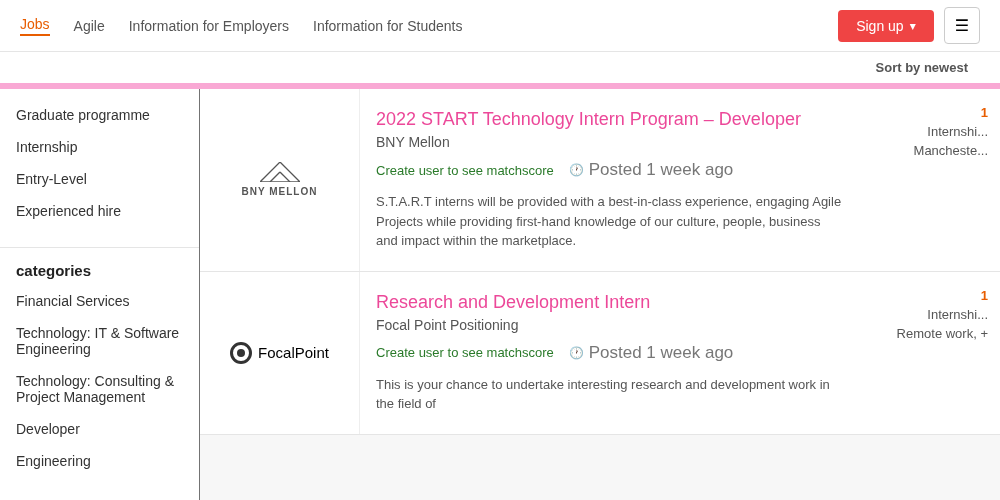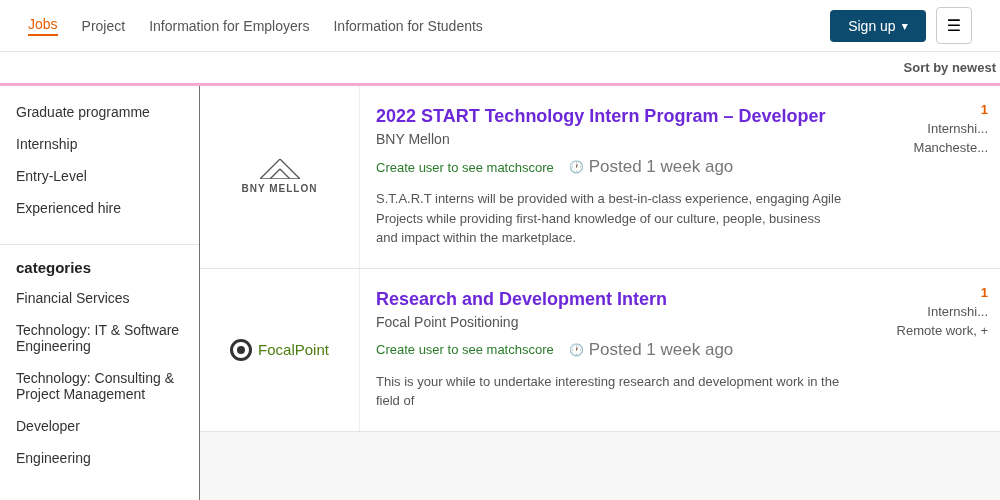--- a/index.html
+++ b/index.html
@@ -2,21 +2,21 @@
 <html><head>
   <meta charset="utf-8">
   <style>
     * { margin: 0; padding: 0; box-sizing: border-box; }
     body { font-family: Arial, sans-serif; font-size: 14px; color: #333; background: #fff; width: 1000px; height: 500px; overflow: hidden; }
 
     
     .header {
       display: flex;
       align-items: center;
-      padding: 0 28px;
+      padding: 0 20px;
       height: 52px;
       border-bottom: 1px solid #e5e5e5;
     }
     .nav-links {
       display: flex;
       gap: 24px;
       align-items: center;
       flex: 1;
     }
     .nav-link {
@@ -29,21 +29,21 @@
       color: #e85d00;
       border-bottom: 2px solid #e85d00;
       padding-bottom: 2px;
     }
     .header-right {
       display: flex;
       align-items: center;
       gap: 10px;
     }
     .signup-btn {
-      background: #0c4a6e;
+      background: #ef4444;
       color: #fff;
       border: none;
       border-radius: 4px;
       padding: 8px 18px;
       font-size: 14px;
       cursor: pointer;
       display: flex;
       align-items: center;
       gap: 6px;
     }
@@ -56,24 +56,24 @@
       border: 1px solid #ccc;
       border-radius: 4px;
       padding: 8px 10px;
       cursor: pointer;
       font-size: 16px;
     }
 
     
     .sort-bar {
       text-align: right;
-      padding: 8px 4px;
-      font-size: 13px;
-      color: #555;
-      border-bottom: 3px solid #f9a8d4;
+      padding: 8px 32px;
+      font-size: 13px;
+      color: #555;
+      border-bottom: 6px solid #f9a8d4;
     }
     .sort-bar span { font-weight: bold; }
 
     
     .main-layout {
       display: flex;
       height: calc(500px - 52px - 34px);
       overflow: hidden;
     }
 
@@ -126,22 +126,22 @@
       padding: 20px;
       border-right: 1px solid #eee;
       background: #fff;
     }
     .job-details {
       flex: 1;
       padding: 20px 16px;
     }
     .job-title {
       font-size: 18px;
-      font-weight: bold;
-      color: #6d28d9;
+      font-weight: normal;
+      color: #ec4899;
       margin-bottom: 4px;
     }
     .job-company {
       font-size: 14px;
       color: #555;
       margin-bottom: 10px;
     }
     .job-meta {
       display: flex;
       align-items: center;
@@ -228,21 +228,21 @@
       border-radius: 50%;
     }
   </style>
 </head>
 <body>
 
 <div class="header">
   <div class="nav-links">
 
     <a class="nav-link active">Jobs</a>
-    <a class="nav-link">Project</a>
+    <a class="nav-link">Agile</a>
     <a class="nav-link">Information for Employers</a>
     <a class="nav-link">Information for Students</a>
   </div>
   <div class="header-right">
     <button class="signup-btn">Sign up</button>
     <button class="menu-icon-btn">☰</button>
   </div>
 </div>
 
 <div class="sort-bar">
@@ -294,31 +294,31 @@
         <div class="job-tag">Mancheste...</div>
       </div>
     </div>
 
     <div class="job-card">
       <div class="job-logo-area">
         <div class="focal-logo">
           <div class="focal-circle">
             <div class="focal-inner"></div>
           </div>
-          <span style="font-size:15px; font-weight:500; color:#4d7c0f;">FocalPoint</span>
+          <span style="font-size:15px; font-weight:500; color:#000000;">FocalPoint</span>
         </div>
       </div>
       <div class="job-details">
         <div class="job-title">Research and Development Intern</div>
         <div class="job-company">Focal Point Positioning</div>
         <div class="job-meta">
           <a class="matchscore-link">Create user to see matchscore</a>
           <span class="posted-time">Posted 1 week ago</span>
         </div>
-        <div class="job-description">This is your while to undertake interesting research and development work in the field of</div>
+        <div class="job-description">This is your chance to undertake interesting research and development work in the field of</div>
       </div>
       <div class="job-tags-area">
         <div class="job-number">1</div>
         <div class="job-tag">Internshi...</div>
         <div class="job-tag">Remote work, +</div>
       </div>
     </div>
 
   </div>
 </div>

